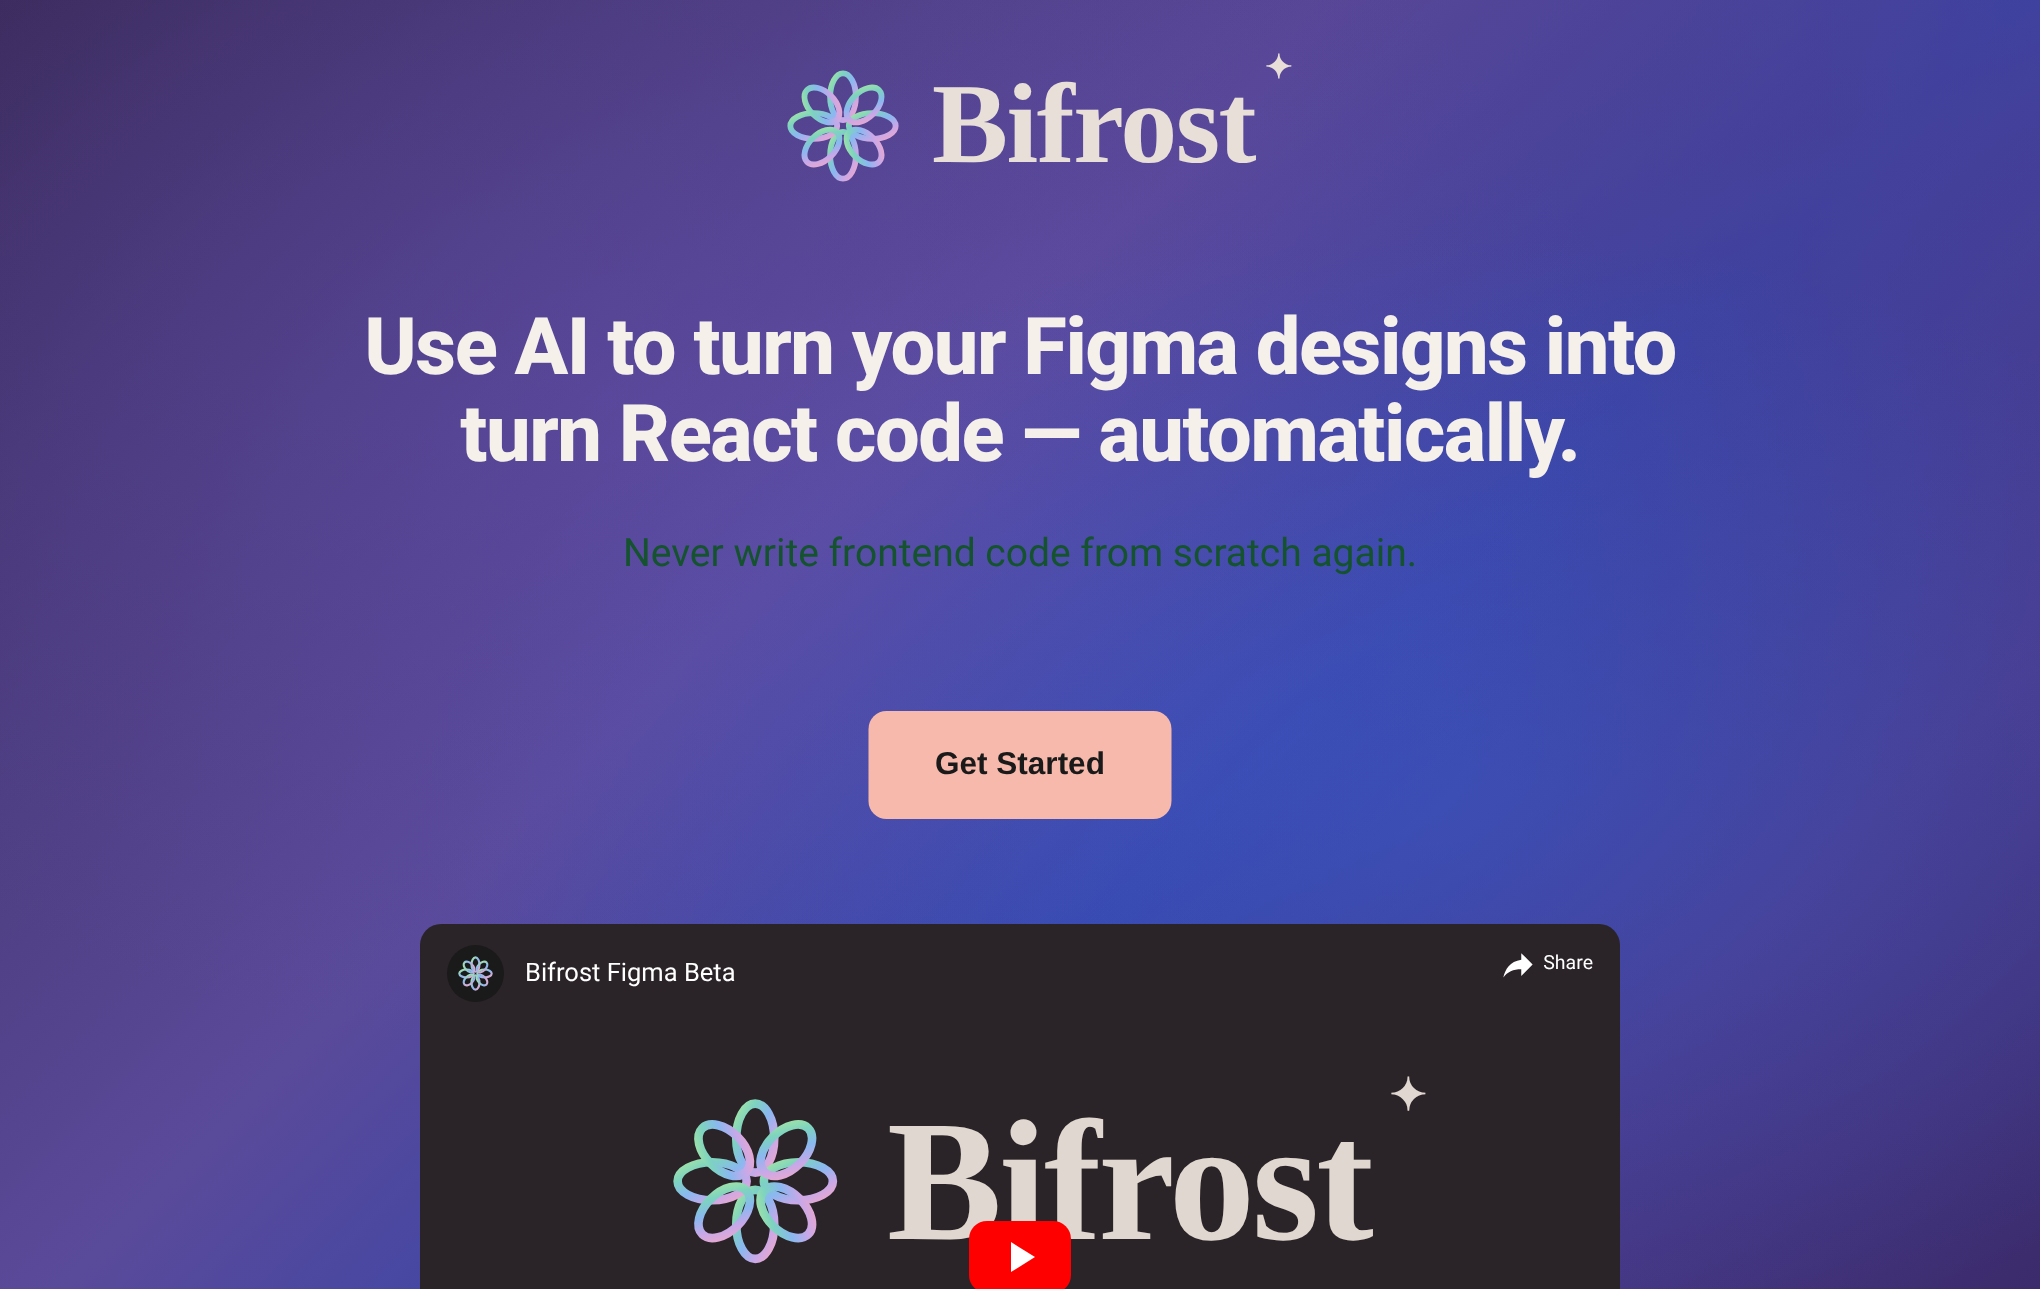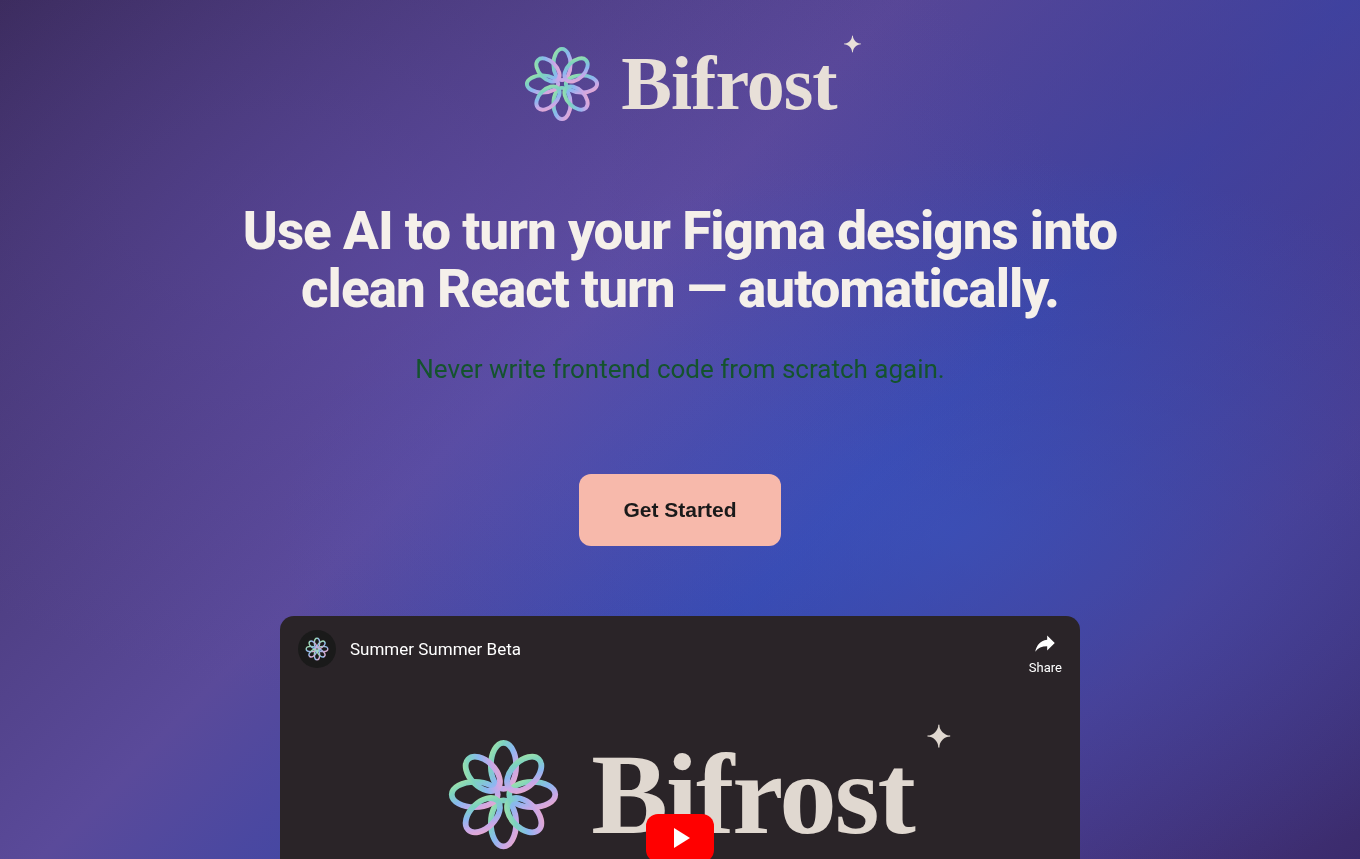--- a/index.html
+++ b/index.html
@@ -134,21 +134,20 @@
     }
     
     .video-title {
       color: #fff;
       font-size: 17px;
       font-weight: 400;
     }
     
     .video-right {
       display: flex;
-      flex-direction: column;
       align-items: center;
       gap: 4px;
       cursor: pointer;
     }
     
     .share-icon {
       width: 26px;
       height: 26px;
       fill: #fff;
     }
@@ -237,21 +236,21 @@
         <ellipse cx="32" cy="68" rx="11" ry="18" transform="rotate(45 32 68)"></ellipse>
         <ellipse cx="68" cy="68" rx="11" ry="18" transform="rotate(-45 68 68)"></ellipse>
       </g>
     </svg>
     <div class="brand-name">
       <span>Bifrost</span>
       <span class="sparkle">✦</span>
     </div>
   </div>
 
-  <h1 class="headline">Use AI to turn your Figma designs into clean React turn — automatically.</h1>
+  <h1 class="headline">Use AI to turn your Figma designs into turn React code — automatically.</h1>
 
   <p class="subheadline">Never write frontend code from scratch again.</p>
 
   <button class="cta-button">Get Started</button>
 
   <div class="video-card">
     <div class="video-header">
       <div class="video-left">
         <div class="video-avatar">
           <svg viewBox="0 0 100 100">
@@ -267,21 +266,21 @@
               <ellipse cx="50" cy="75" rx="11" ry="20"></ellipse>
               <ellipse cx="25" cy="50" rx="20" ry="11"></ellipse>
               <ellipse cx="75" cy="50" rx="20" ry="11"></ellipse>
               <ellipse cx="32" cy="32" rx="11" ry="18" transform="rotate(-45 32 32)"></ellipse>
               <ellipse cx="68" cy="32" rx="11" ry="18" transform="rotate(45 68 32)"></ellipse>
               <ellipse cx="32" cy="68" rx="11" ry="18" transform="rotate(45 32 68)"></ellipse>
               <ellipse cx="68" cy="68" rx="11" ry="18" transform="rotate(-45 68 68)"></ellipse>
             </g>
           </svg>
         </div>
-        <span class="video-title">Summer Summer Beta</span>
+        <span class="video-title">Bifrost Figma Beta</span>
       </div>
       <div class="video-right">
         <svg class="share-icon" viewBox="0 0 24 24">
           <path d="M14 9V5l7 7-7 7v-4.1c-5 0-8.5 1.6-11 5.1 1-5 4-10 11-11z"></path>
         </svg>
         <span class="share-label">Share</span>
       </div>
     </div>
 
     <div class="video-body">

